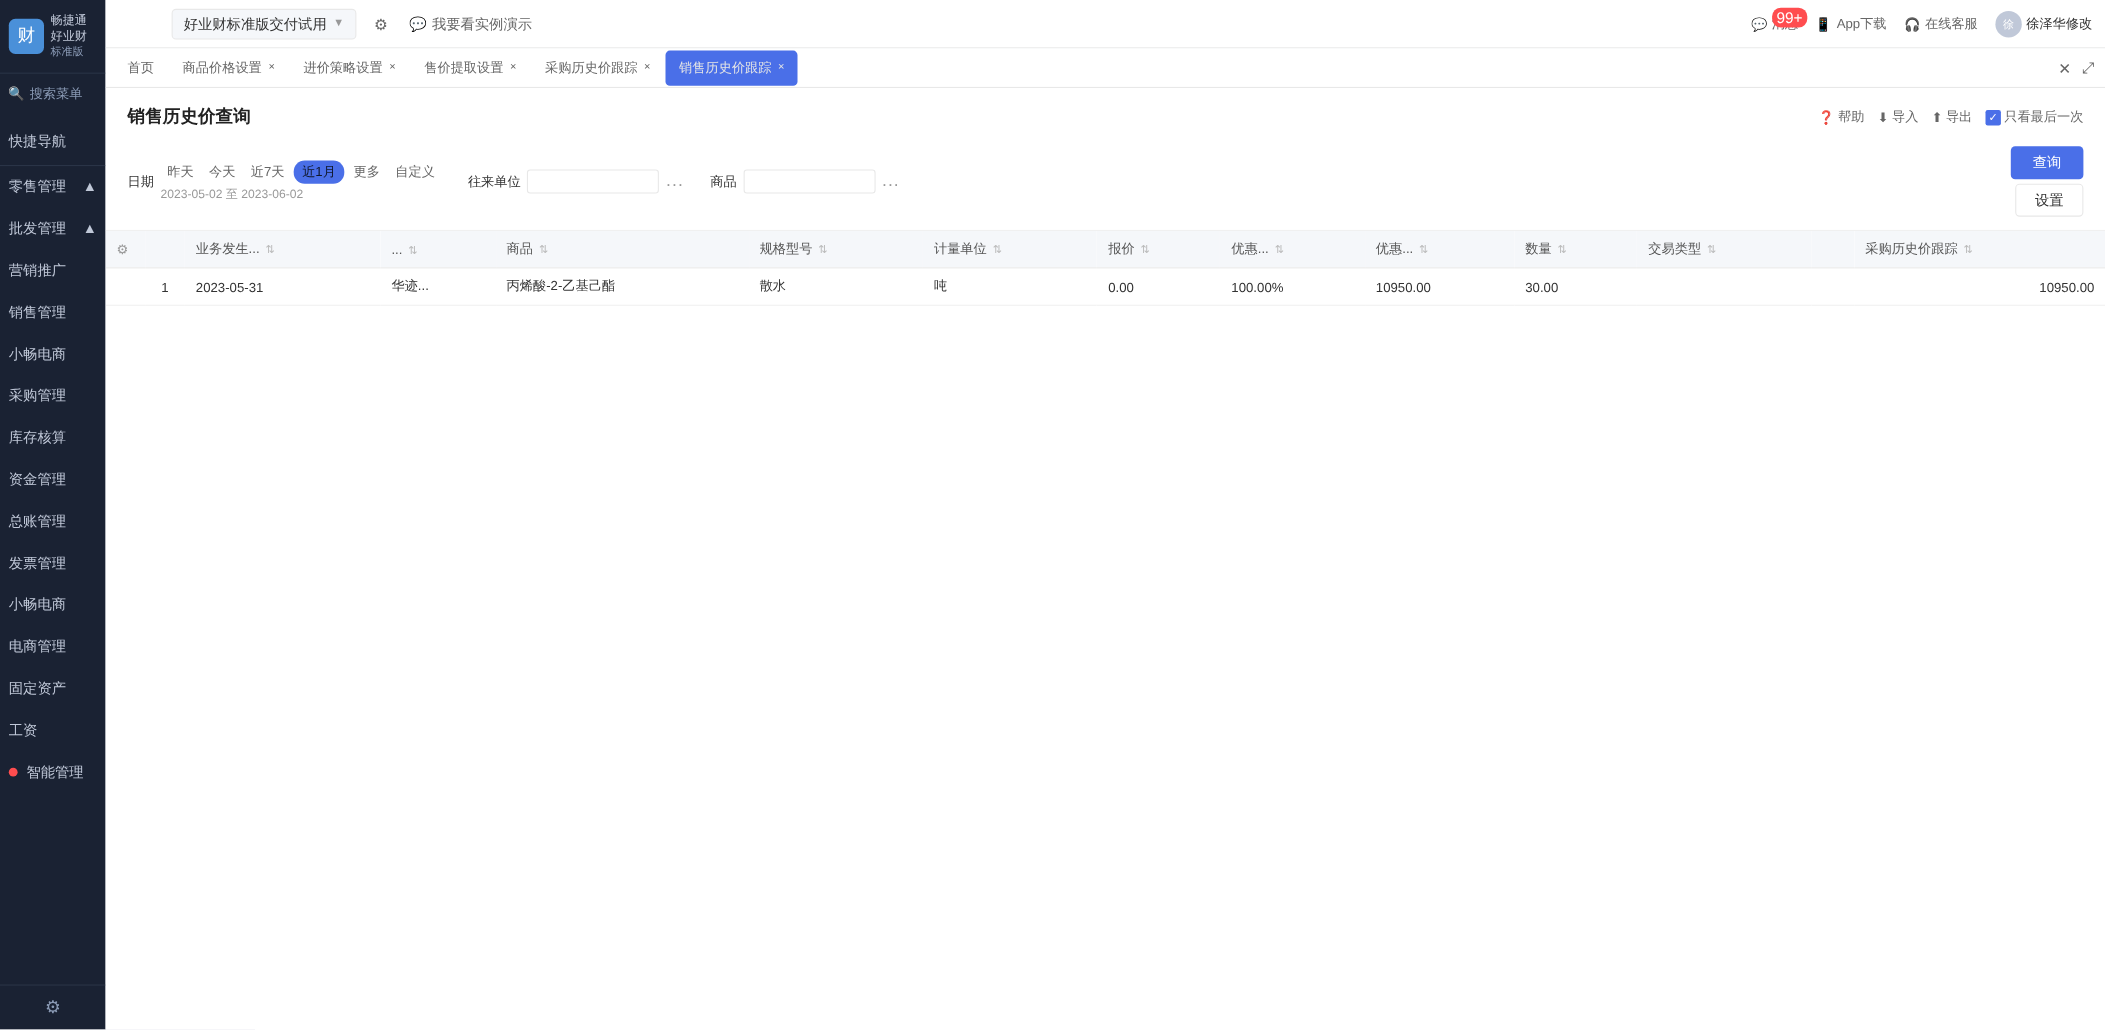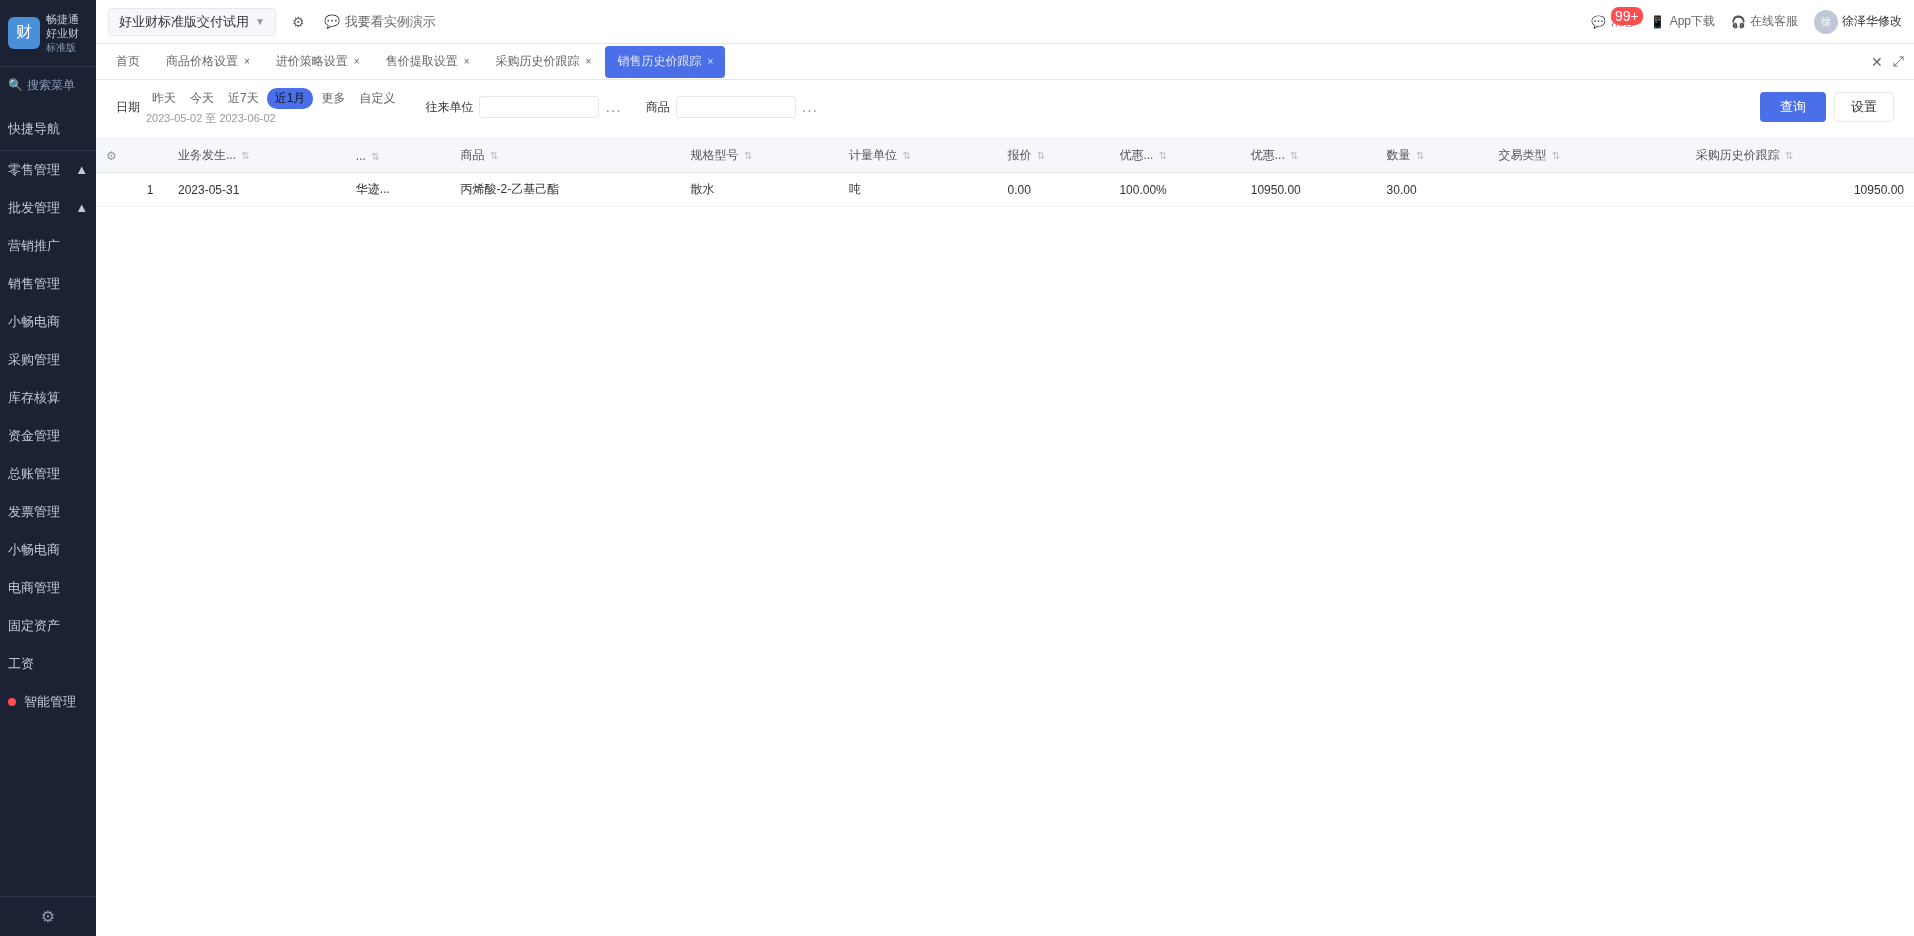--- a/index.html
+++ b/index.html
@@ -100,20 +100,21 @@
       display: flex;
       align-items: center;
       gap: 6px;
       background: #f5f7fa;
       border: 1px solid #e8e8e8;
       border-radius: 4px;
       padding: 4px 10px;
       cursor: pointer;
       font-size: 13px;
       color: #333;
+      margin-left: 48px;
     }
     .topbar-selector .arrow { color: #999; font-size: 10px; }
     .topbar-gear { color: #666; cursor: pointer; font-size: 14px; margin-left: 4px; }
     .topbar-demo { display: flex; align-items: center; gap: 4px; color: #666; font-size: 13px; cursor: pointer; margin-left: 8px; }
     .topbar-right { margin-left: auto; display: flex; align-items: center; gap: 16px; }
     .topbar-icon-item { display: flex; align-items: center; gap: 4px; color: #666; cursor: pointer; font-size: 12px; position: relative; }
     .badge { background: #ff4d4f; color: #fff; font-size: 14px; border-radius: 8px; padding: 1px 4px; position: absolute; top: -6px; right: -8px; }
     .topbar-user { display: flex; align-items: center; gap: 4px; color: #333; cursor: pointer; font-size: 12px; }
     .user-avatar { width: 24px; height: 24px; background: #c0c8d8; border-radius: 50%; display: flex; align-items: center; justify-content: center; font-size: 10px; color: #fff; }
 
@@ -345,20 +346,41 @@
       <span class="close">×</span>
     </div>
     <div class="tabs-actions">
       <button class="tab-close-btn">✕</button>
       <button class="tab-expand-btn">⤢</button>
     </div>
   </div>
 
   <div class="content">
 
+    <div class="content-header">
+      <h2 class="content-title">销售历史价查询</h2>
+      <div class="content-actions">
+        <span>
+          <span>❓</span>
+          <span>帮助</span>
+        </span>
+        <span>
+          <span>⬇</span>
+          <span>导入</span>
+        </span>
+        <span>
+          <span>⬆</span>
+          <span>导出</span>
+        </span>
+        <span class="only-last">
+          <span class="checkbox-blue">✓</span>
+          <span>只看最后一次</span>
+        </span>
+      </div>
+    </div>
 
     <div class="filter-bar">
 
       <div class="filter-group">
         <span class="filter-label">日期</span>
         <div class="filter-date-group">
           <div class="date-options">
             <span class="date-option">昨天</span>
             <span class="date-option">今天</span>
             <span class="date-option">近7天</span>
@@ -375,21 +397,21 @@
         <input class="filter-input-field" type="text" value="" style="">
         <span class="filter-dots">...</span>
       </div>
 
       <div class="filter-group">
         <span class="filter-label">商品</span>
         <input class="filter-input-field" type="text" value="" style="">
         <span class="filter-dots">...</span>
       </div>
 
-      <div style="margin-left: auto; display: flex; flex-direction: row; gap: 4px;">
+      <div style="margin-left: auto; display: flex; flex-direction: column; gap: 4px;">
         <button class="query-btn">查询</button>
         <button class="setting-btn">设置</button>
       </div>
     </div>
 
     <div class="table-container">
       <table>
         <thead>
           <tr>
             <th class="col-gear">

